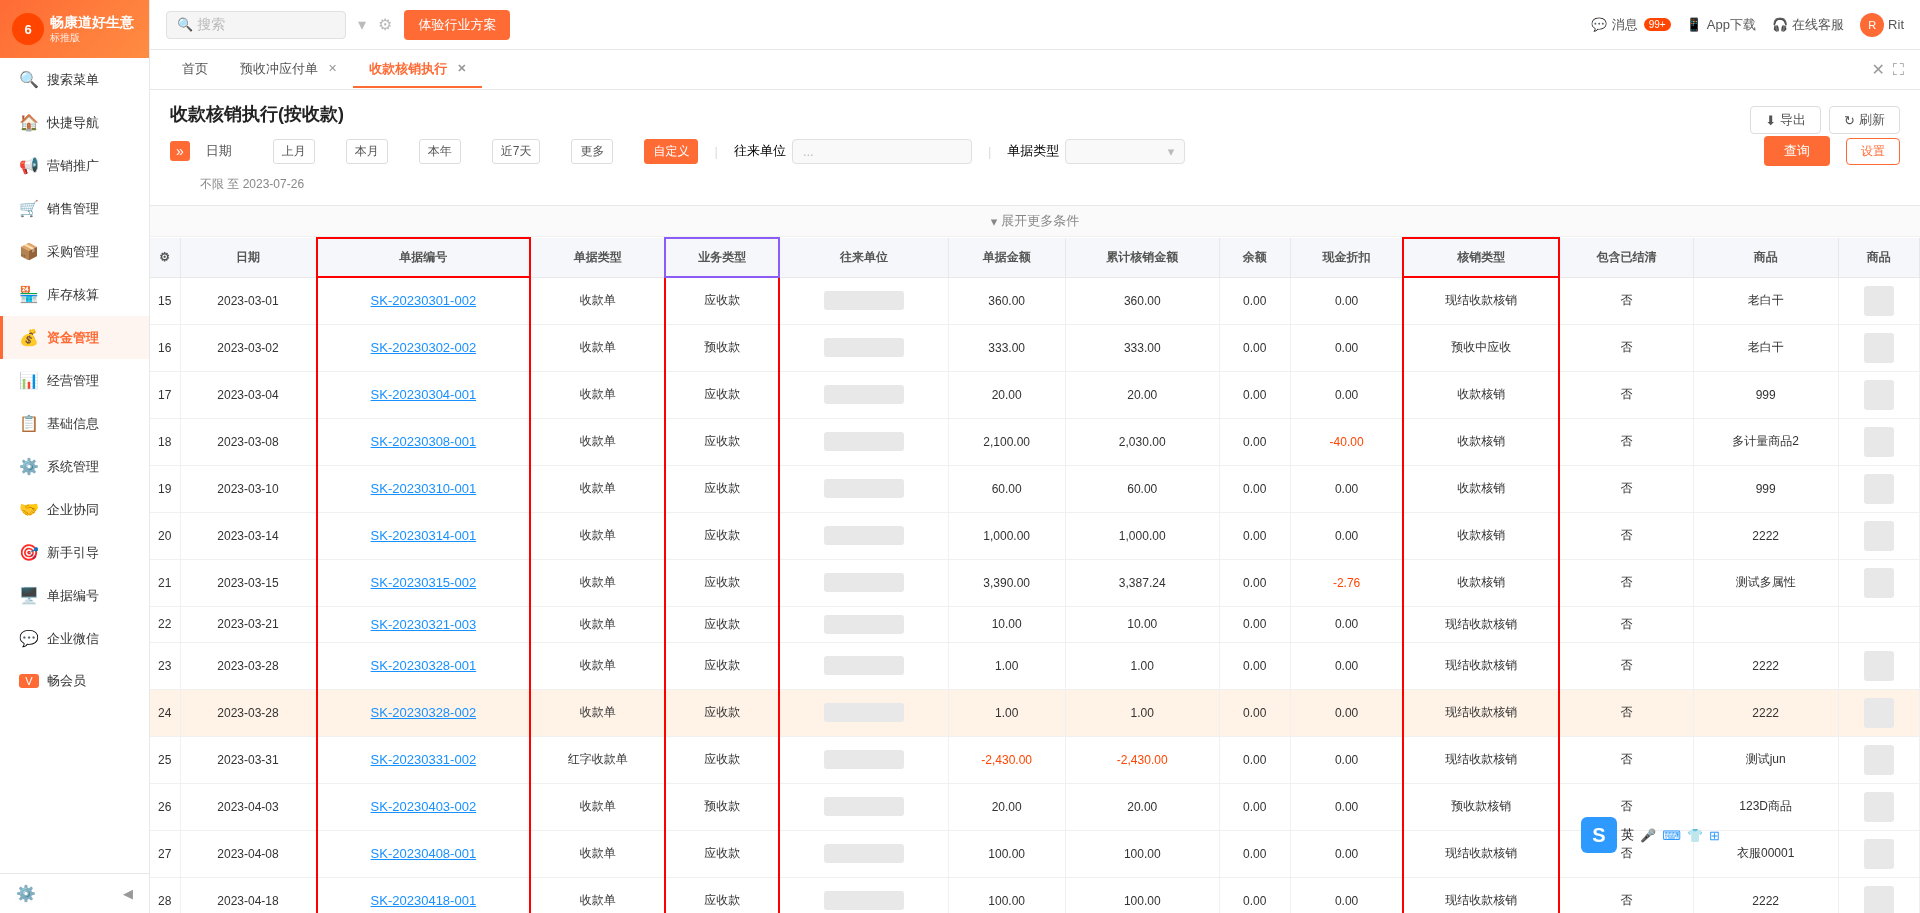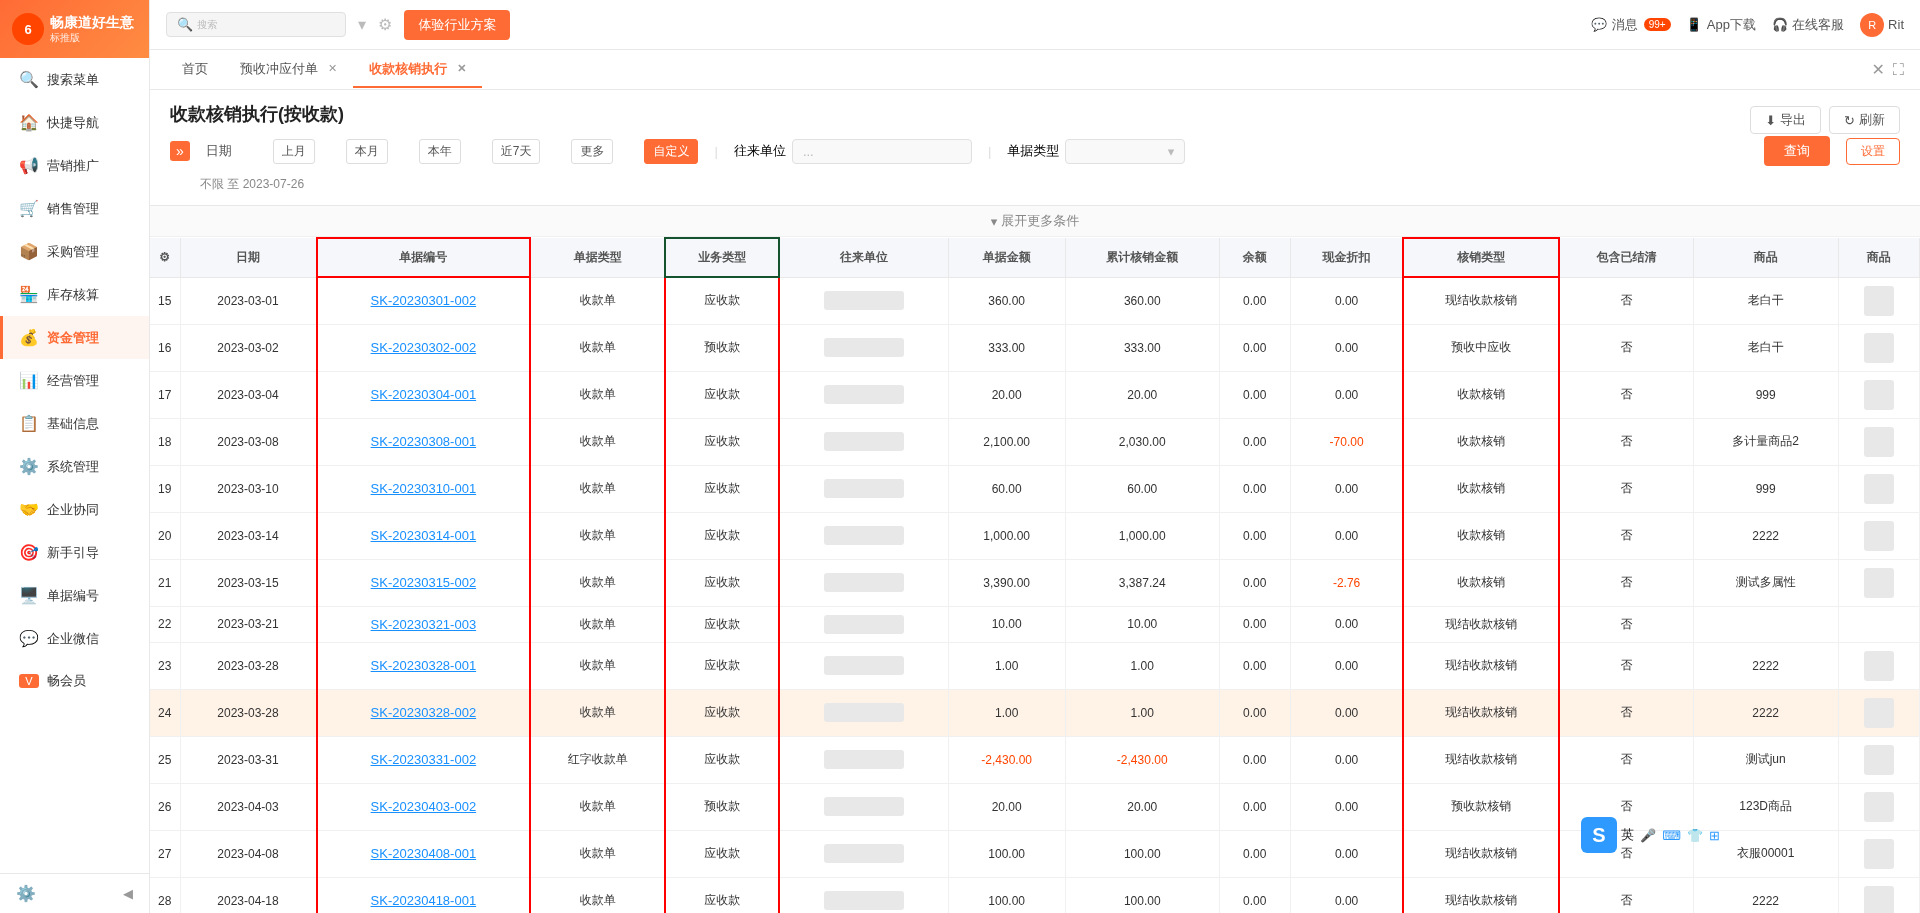--- a/index.html
+++ b/index.html
@@ -54,21 +54,21 @@
       height: 50px;
       background: #fff;
       border-bottom: 1px solid #e8e8e8;
       display: flex; align-items: center;
       padding: 0 16px; gap: 12px;
     }
     .topbar-search {
       background: #f5f5f5; border: 1px solid #e0e0e0; border-radius: 4px;
       padding: 4px 10px; width: 180px; color: #999; display: flex; align-items: center;
     }
-    .topbar-search-text { color: #bbb; font-size: 10px; }
+    .topbar-search-text { color: #bbb; font-size: 14px; }
     .topbar-btn {
       background: #ff6b35; color: #fff; border: none; border-radius: 4px;
       padding: 6px 14px; cursor: pointer; font-size: 13px;
     }
     .topbar-right {
       margin-left: auto; display: flex; align-items: center; gap: 16px; color: #555;
     }
     .badge {
       background: #ff4500; color: #fff; border-radius: 10px;
       padding: 1px 5px; font-size: 10px; margin-left: 2px;
@@ -398,21 +398,21 @@
   </div>
 
   <div class="table-container">
     <table>
       <thead>
         <tr>
           <th class="gear-col">⚙</th>
           <th>日期</th>
           <th style="border: 2px solid #ff0000;">单据编号</th>
           <th>单据类型</th>
-          <th style="border: 2px solid #14532d;">业务类型</th>
+          <th style="border: 2px solid #8b5cf6;">业务类型</th>
           <th>往来单位</th>
           <th>单据金额</th>
           <th>累计核销金额</th>
           <th>余额</th>
           <th>现金折扣</th>
           <th style="border: 2px solid #ff0000;">核销类型</th>
           <th>包含已结清</th>
           <th>商品</th>
           <th>商品</th>
         </tr>
@@ -475,21 +475,21 @@
           <tr>
       <td>18</td>
       <td>2023-03-08</td>
       <td class="col-sn"><span class="link-text">SK-20230308-001</span></td>
       <td>收款单</td>
       <td class="col-biz">应收款</td>
       <td><span style="background:#e8e8e8;border-radius:3px;padding:2px 20px;display:inline-block;min-width:80px;">&nbsp;</span></td>
       <td class="">2,100.00</td>
       <td class="">2,030.00</td>
       <td>0.00</td>
-      <td class="negative">-70.00</td>
+      <td class="negative">-40.00</td>
       <td class="col-type">收款核销</td>
       <td>否</td>
       <td>多计量商品2</td>
       <td>
         <span style="background:#e8e8e8;width:30px;height:30px;display:inline-block;border-radius:3px;vertical-align:middle;"></span>
       </td>
     </tr>
           <tr>
       <td>19</td>
       <td>2023-03-10</td>

